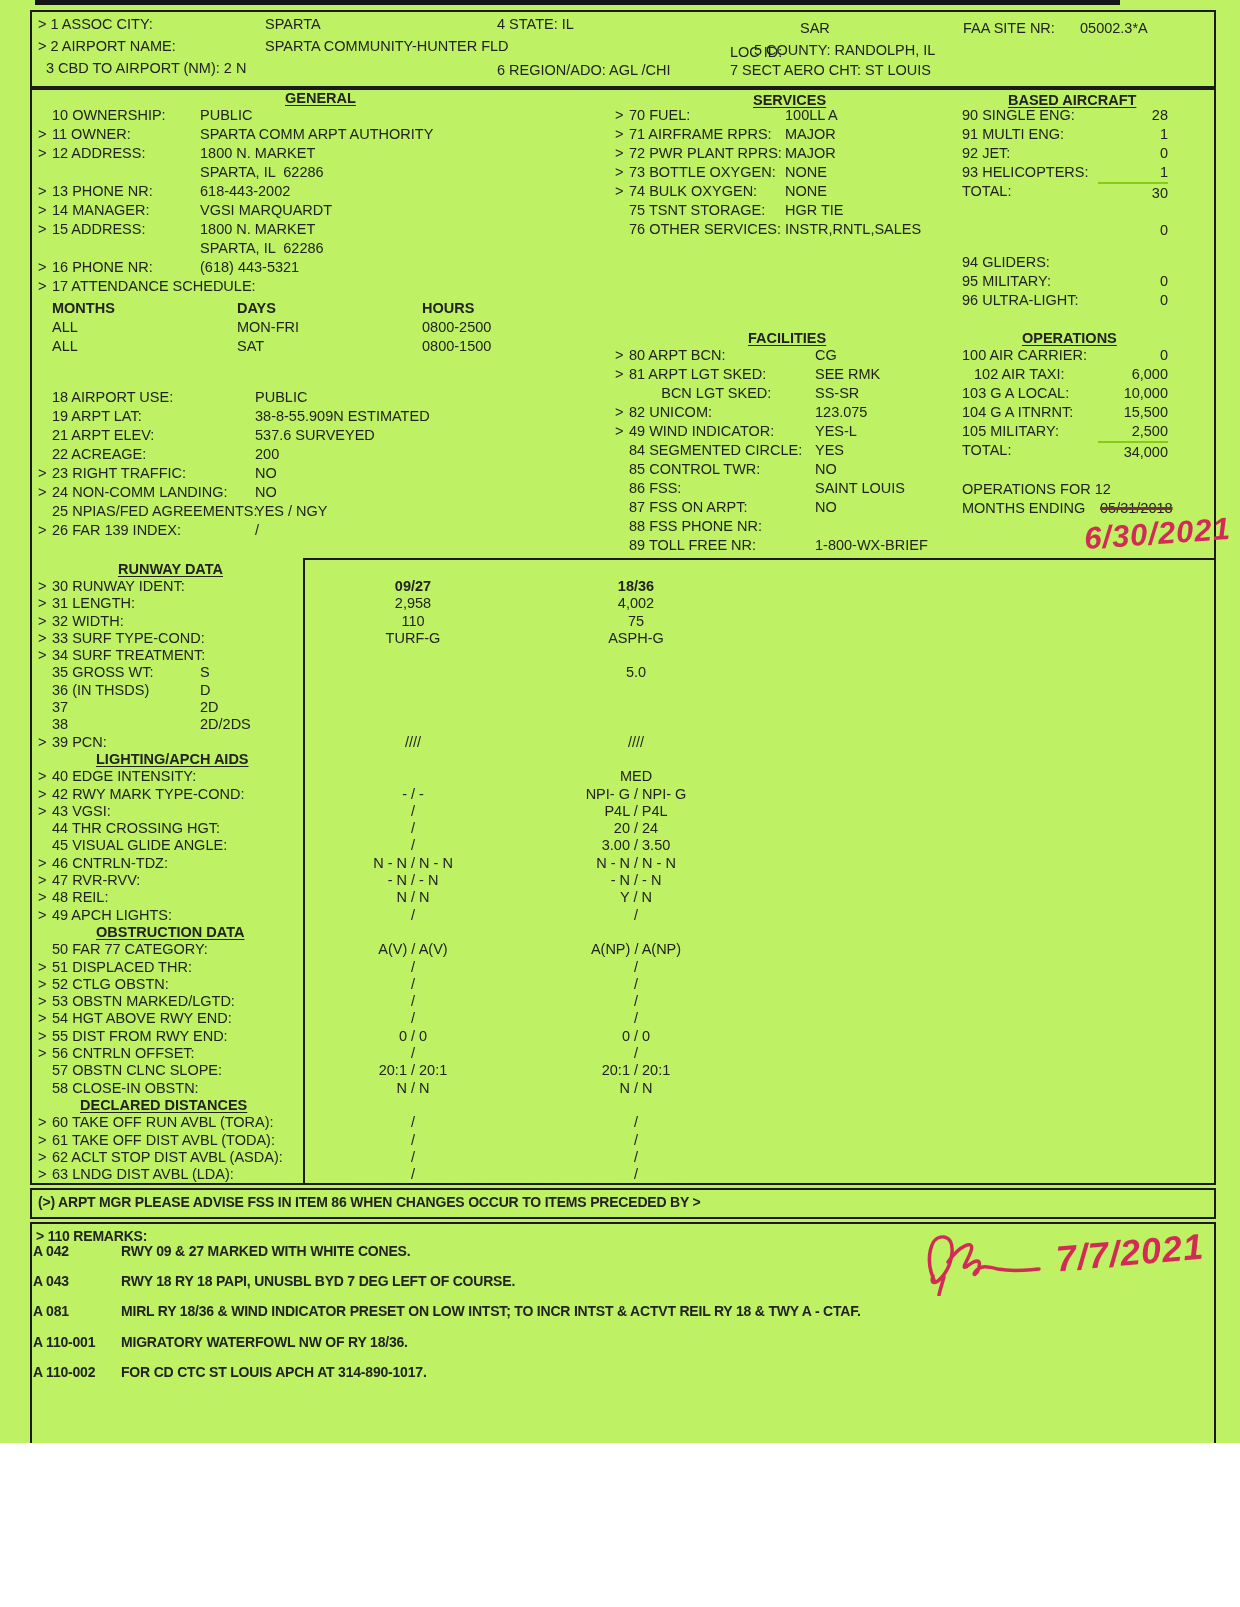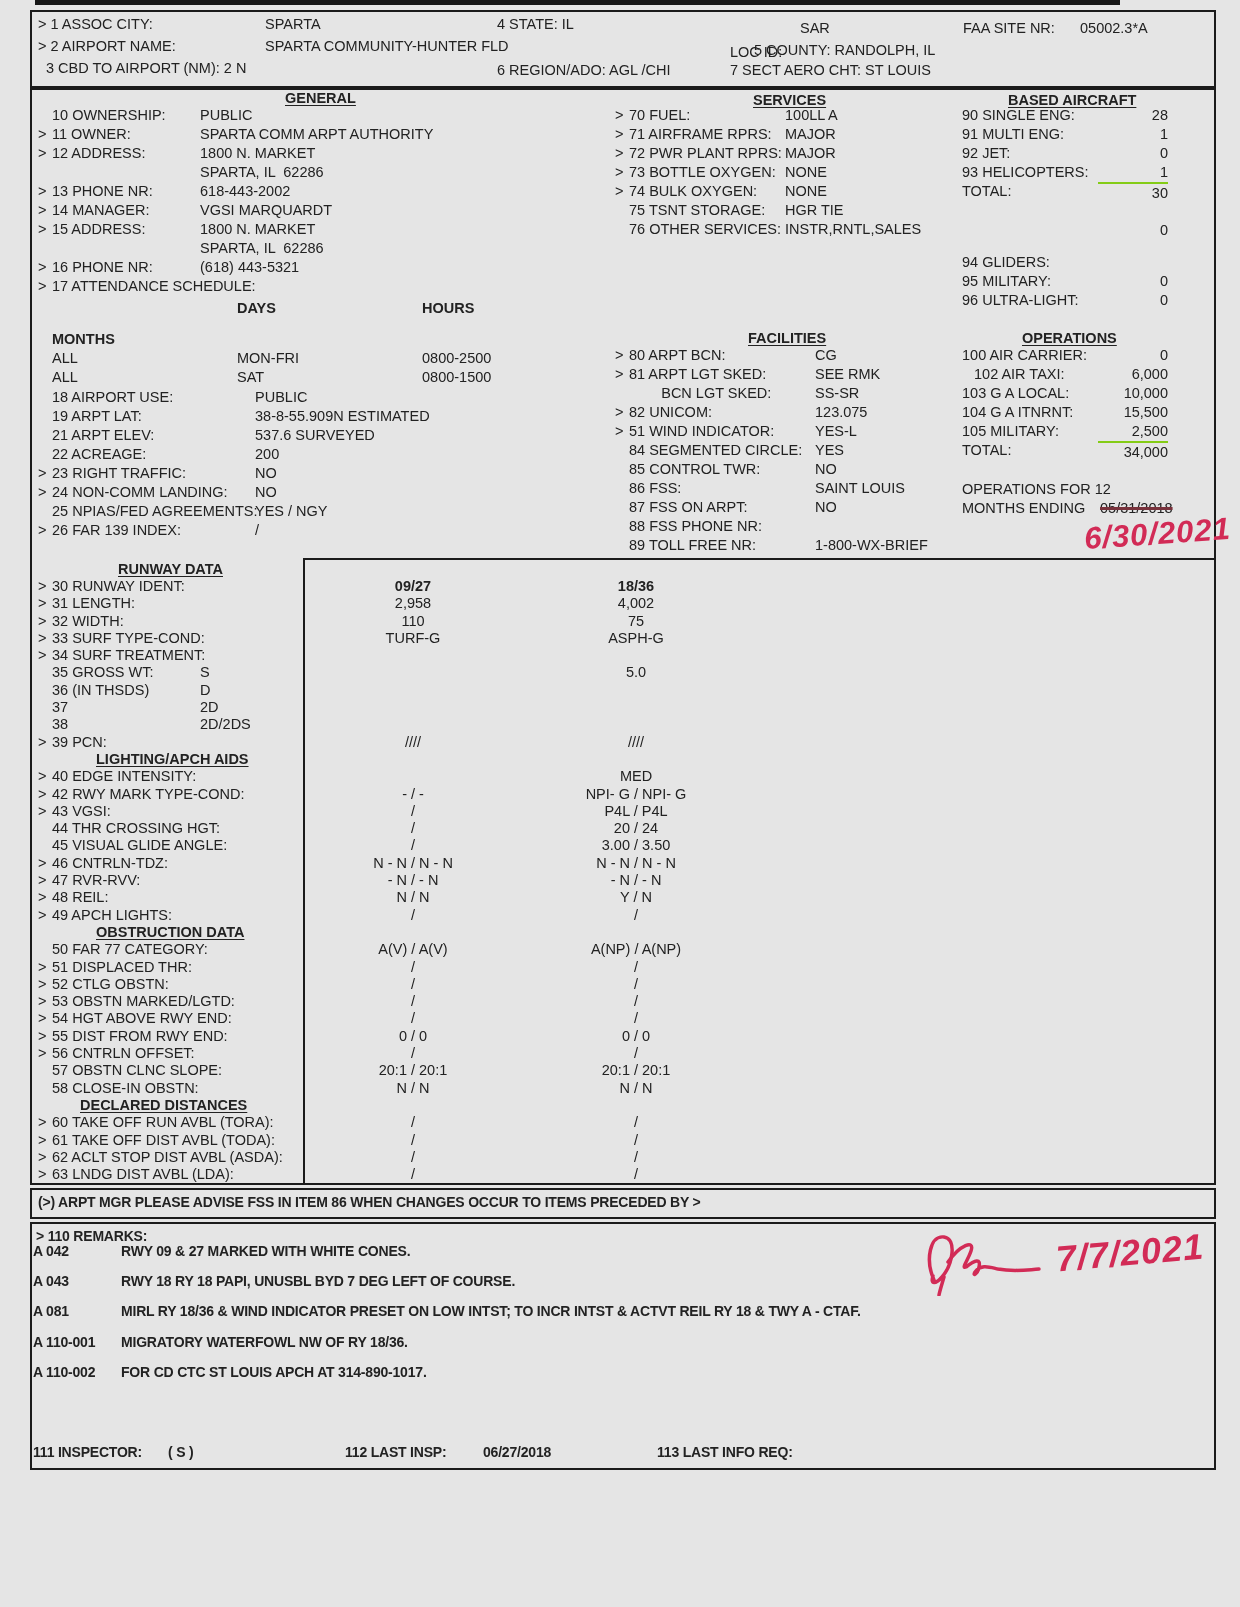--- a/index.html
+++ b/index.html
@@ -1,18 +1,18 @@
 <!DOCTYPE html>
 <html style="--ink: #d22b56;"><head>
 <meta charset="utf-8">
 <style>
   * { margin:0; padding:0; box-sizing:border-box; }
   html,body { background:#ffffff; }
   .doc {
-    position:relative; width:1240px; height:1607px; background:#e5e5e5;
+    position:relative; width:1240px; height:1443px; background:#bef264;
     font-family:"Liberation Sans","DejaVu Sans",sans-serif;
     font-size:14.5px; color:#222; overflow:hidden;
   }
   .abs { position:absolute; }
   .b { font-weight:bold; }
   .u { text-decoration:underline; text-underline-offset:2px; }
   .box { position:absolute; border:2px solid #1b1b1b; }
   .row { display:flex; line-height:19px; white-space:pre; }
   .arw { width:14px; flex:none; }
   .lbl { flex:none; white-space:pre; }
@@ -113,21 +113,21 @@
     </div>
       <div class="row">
       <span class="arw">&gt;</span>
       <span class="lbl gl">17 ATTENDANCE SCHEDULE:</span>
       <span class="val"></span>
     </div>
     </div>
 
   <div class="abs" style="left:52px;top:299px;width:560px;">
     <div class="row b">
-      <span style="width:185px;margin-top:31px;">MONTHS</span>
+      <span style="width:185px;">MONTHS</span>
       <span style="width:185px;">DAYS</span>
       <span>HOURS</span>
     </div>
     <div>
 
     <div class="row">
         <span style="width:185px;">ALL</span>
         <span style="width:185px;">MON-FRI</span>
         <span>0800-2500</span>
       </div>
@@ -288,21 +288,21 @@
       <span class="lbl fl">        BCN LGT SKED:</span>
       <span class="val">SS-SR</span>
     </div>
       <div class="row">
       <span class="arw">&gt;</span>
       <span class="lbl fl">82 UNICOM:</span>
       <span class="val">123.075</span>
     </div>
       <div class="row">
       <span class="arw">&gt;</span>
-      <span class="lbl fl">51 WIND INDICATOR:</span>
+      <span class="lbl fl">49 WIND INDICATOR:</span>
       <span class="val">YES-L</span>
     </div>
       <div class="row">
       <span class="arw"></span>
       <span class="lbl fl">84 SEGMENTED CIRCLE:</span>
       <span class="val">YES</span>
     </div>
       <div class="row">
       <span class="arw"></span>
       <span class="lbl fl">85 CONTROL TWR:</span>

